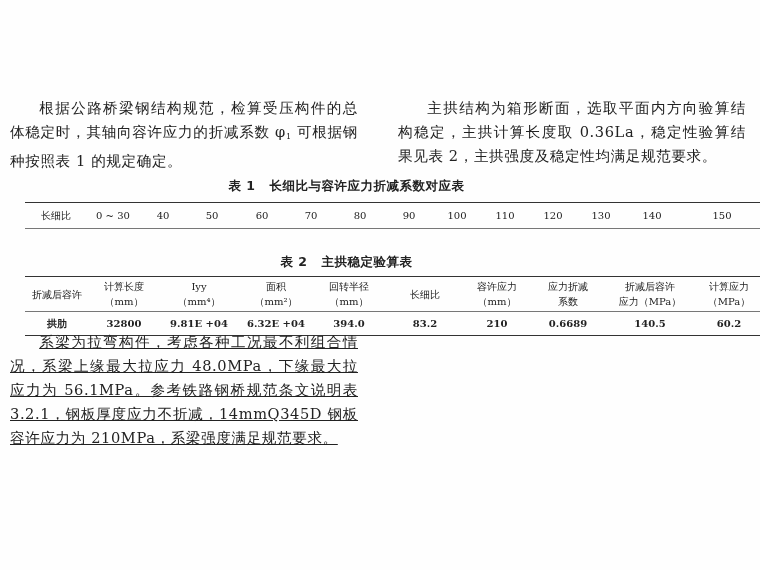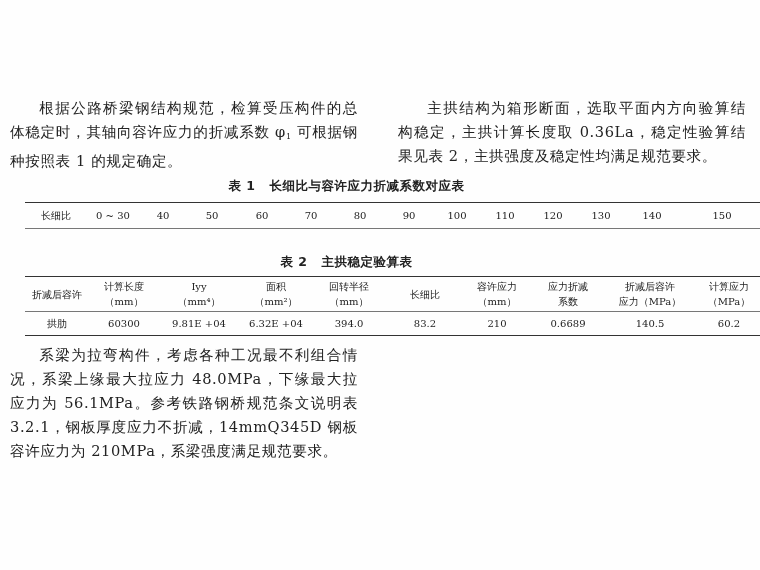--- a/index.html
+++ b/index.html
@@ -9,21 +9,21 @@
     font-family: "DejaVu Serif", "Liberation Serif", serif;
     color: #222;
     position: relative;
   }
   .page { position: absolute; left: 0; top: 0; width: 760px; height: 570px; }
   .col { position: absolute; width: 348px; font-size: 14.6px; line-height: 24px; letter-spacing: 0.6px; }
   .col p { margin: 0; text-align: justify; }
   .col p.indent { text-indent: 2em; }
   #top-left { left: 10px; top: 96px; }
   #top-right { left: 398px; top: 96px; }
-  #bot-left { left: 10px; top: 343px; }
+  #bot-left { left: 10px; top: 330px; text-decoration: underline; }
   #bot-right { left: 398px; top: 343px; }
   sub { font-size: 8px; vertical-align: -2px; }
   sup { font-size: 8px; vertical-align: 6px; line-height: 0; }
 
   .caption {
     position: absolute; left: 0; width: 637px; text-align: center;
     font-family: "DejaVu Sans", "Liberation Sans", sans-serif;
     font-weight: bold; font-size: 12.5px; letter-spacing: 0.5px; padding-left: 28px;
   }
   .caption .num { margin-right: 14px; }
@@ -31,21 +31,21 @@
   #t2-caption { top: 254px; }
 
   table { position: absolute; left: 25px; width: 740px; border-collapse: collapse;
     font-size: 10px; font-family: "DejaVu Serif", "Liberation Serif", serif; }
   td { text-align: center; padding: 0; color: #222; }
   #table1 { top: 202px; border-top: 1.6px solid #333; border-bottom: 1.6px solid #333; }
   #table1 tr.r1 td { height: 25px; border-bottom: 1px solid #777; }
   #table1 tr.r2 td { height: 18px; }
   #table2 { top: 276px; border-top: 1.6px solid #333; border-bottom: 1.6px solid #333; }
   #table2 tr.r1 td { height: 34px; border-bottom: 1px solid #777; line-height: 15px; }
-  #table2 tr.r2 td { height: 23px; }
+  #table2 tr.r2 td { height: 23px; font-weight: bold; }
   .hdr-line { display: block; }
 </style>
 </head>
 <body>
 
 <div class="page">
 
   <div class="col" id="top-left">
     <p class="indent"><span>根据公路桥梁钢结构规范，检算受压构件的总体稳定时，其轴向容许应力的折减系数</span> <span><span>φ</span><sub>1</sub></span> <span>可根据钢种按照表 1 的规定确定。</span></p>
   </div>
@@ -148,21 +148,21 @@
             <span class="hdr-line">折减后容许</span>
             <span class="hdr-line">应力（MPa）</span>
           </td>
       <td>
             <span class="hdr-line">计算应力</span>
             <span class="hdr-line">（MPa）</span>
           </td>
     </tr>
     <tr class="r2">
       <td>拱肋</td>
-      <td>60300</td>
+      <td>32800</td>
       <td>9.81E +04</td>
       <td>6.32E +04</td>
       <td>394.0</td>
       <td>83.2</td>
       <td>210</td>
       <td>0.6689</td>
       <td>140.5</td>
       <td>60.2</td>
     </tr>
   </tbody>

